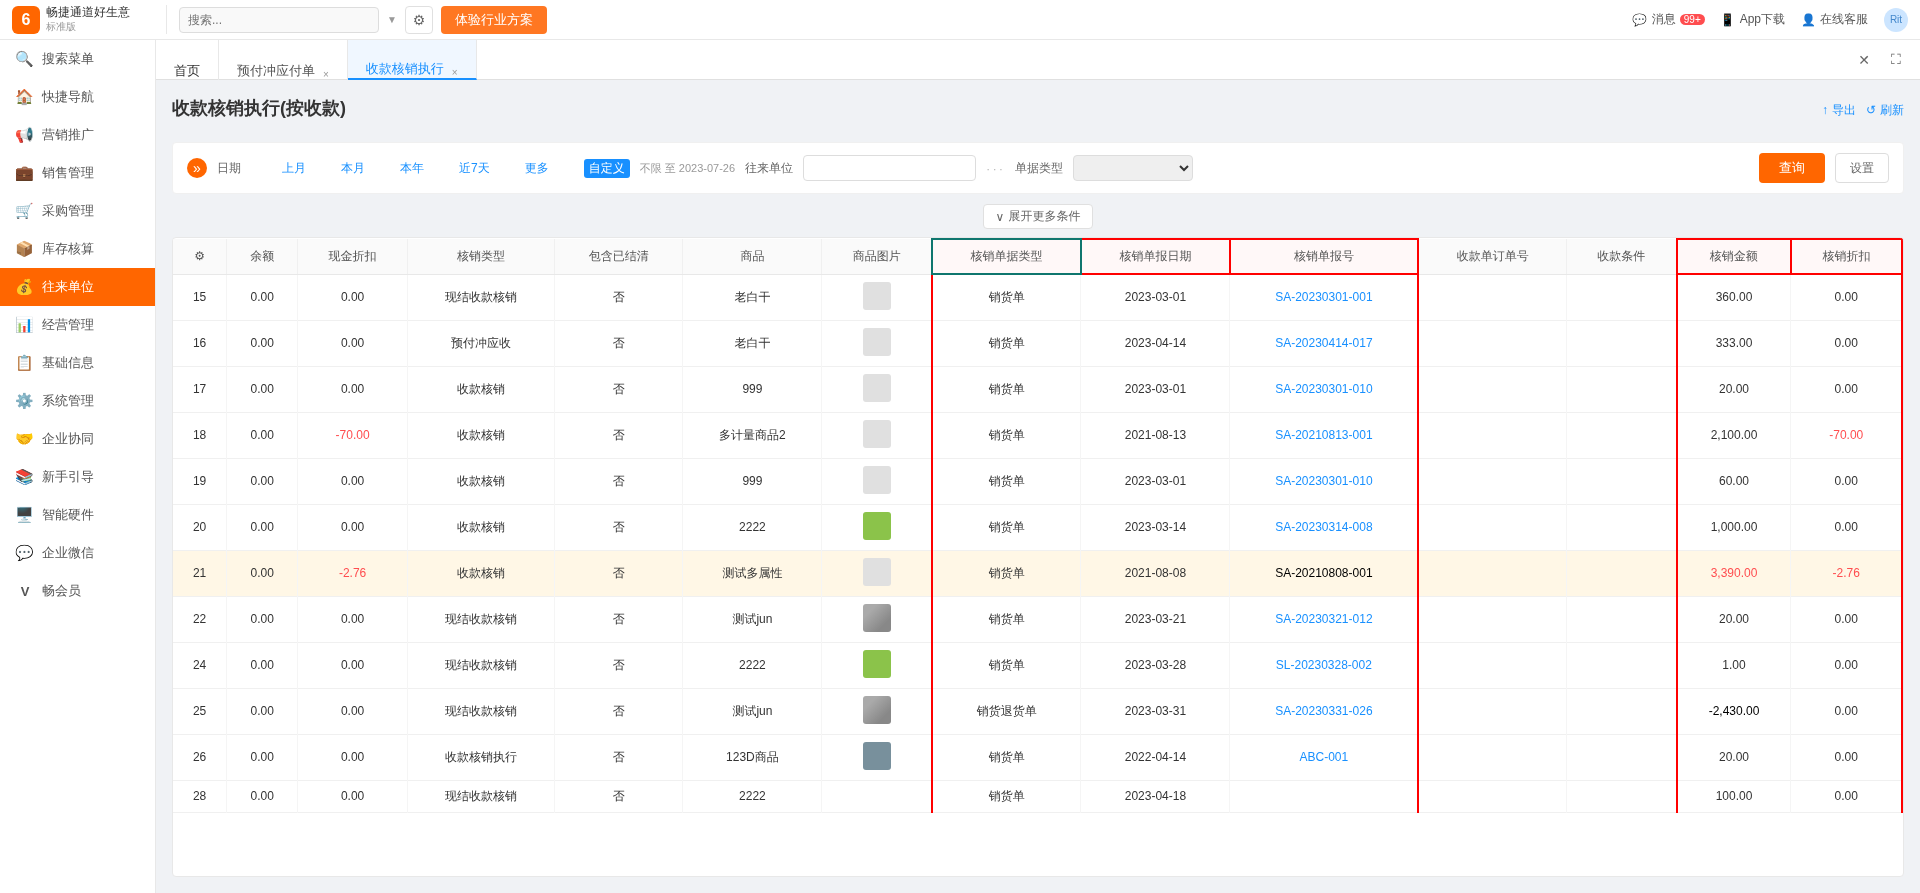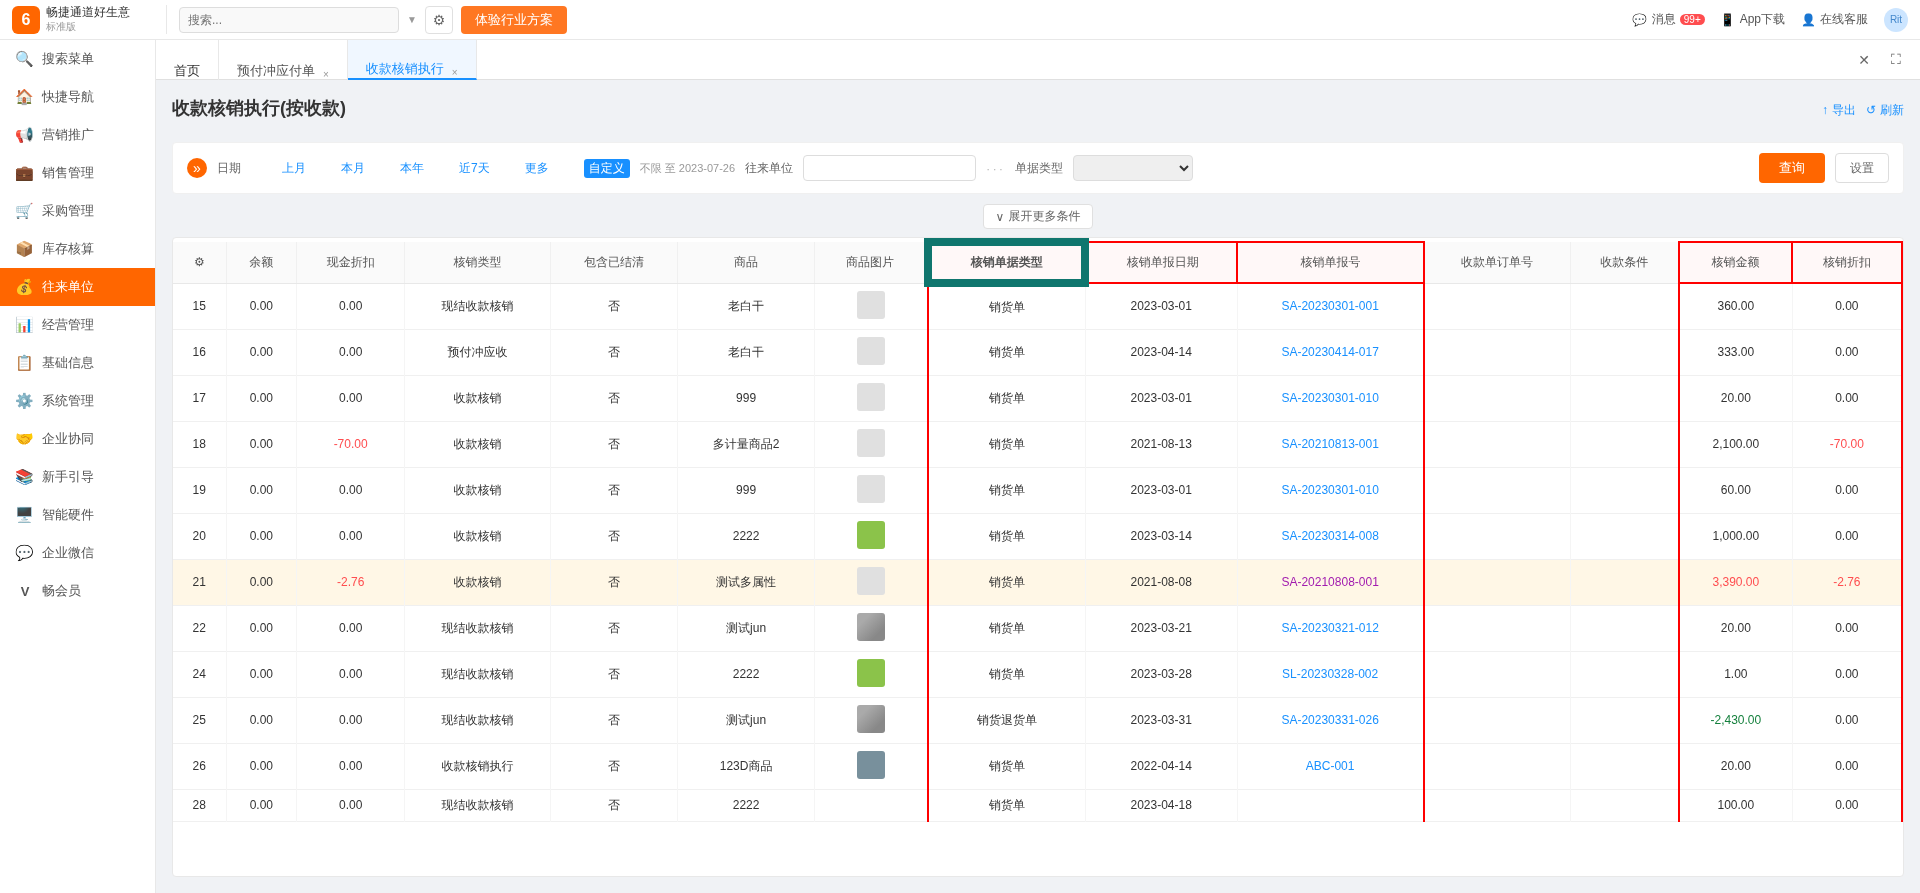--- a/index.html
+++ b/index.html
@@ -5,21 +5,21 @@
     * { box-sizing: border-box; margin: 0; padding: 0; }
     body { font-family: 'Microsoft YaHei', Arial, sans-serif; font-size: 13px; background: #f5f5f5; color: #333; overflow: hidden; height: 893px; }
 
     
     .top-bar { height: 40px; background: #fff; display: flex; align-items: center; padding: 0 12px; border-bottom: 1px solid #e8e8e8; gap: 12px; }
     .top-bar-logo { display: flex; align-items: center; gap: 6px; width: 155px; border-right: 1px solid #e8e8e8; padding-right: 12px; }
     .logo-icon { width: 28px; height: 28px; background: #ff6600; border-radius: 6px; display: flex; align-items: center; justify-content: center; color: white; font-size: 16px; font-weight: bold; }
     .logo-text { font-size: 12px; color: #333; line-height: 1.3; }
     .logo-sub { font-size: 10px; color: #999; }
     .top-search-area { flex: 1; display: flex; align-items: center; gap: 8px; }
-    .top-search-box { width: 220px; height: 26px; border: 1px solid #ddd; border-radius: 4px; padding: 0 8px; font-size: 12px; color: #bbb; background: #f9f9f9; }
+    .top-search-box { width: 200px; height: 26px; border: 1px solid #ddd; border-radius: 4px; padding: 0 8px; font-size: 12px; color: #bbb; background: #f9f9f9; }
     .top-dropdown-icon { color: #999; font-size: 10px; }
     .gear-icon-btn { width: 28px; height: 28px; display: flex; align-items: center; justify-content: center; border: 1px solid #e0e0e0; border-radius: 4px; cursor: pointer; color: #666; font-size: 14px; }
     .industry-btn { background: #ff7722; color: white; border: none; border-radius: 4px; padding: 4px 14px; font-size: 13px; cursor: pointer; height: 28px; }
     .top-right { display: flex; align-items: center; gap: 16px; margin-left: auto; }
     .top-right-item { display: flex; align-items: center; gap: 4px; font-size: 12px; color: #555; cursor: pointer; }
     .badge { background: #ff4d4f; color: white; border-radius: 8px; font-size: 10px; padding: 0 4px; min-width: 16px; text-align: center; }
     .user-avatar { width: 24px; height: 24px; background: #cce5ff; border-radius: 50%; display: flex; align-items: center; justify-content: center; font-size: 10px; color: #4488cc; }
 
     
     .layout { display: flex; height: calc(893px - 40px); }
@@ -260,21 +260,21 @@
         <table>
           <thead>
             <tr>
               <th>⚙</th>
               <th>余额</th>
               <th>现金折扣</th>
               <th>核销类型</th>
               <th>包含已结清</th>
               <th>商品</th>
               <th>商品图片</th>
-              <th style="border:8px solid #0f766e; background:#fff8f8;font-weight:bold;">核销单据类型</th>
+              <th style="border:2px solid #0f766e; background:#fff8f8;">核销单据类型</th>
               <th style="border:2px solid #ff0000; background:#fff8f8;">核销单报日期</th>
               <th style="border:2px solid #ff0000; background:#fff8f8;">核销单报号</th>
               <th>收款单订单号</th>
               <th>收款条件</th>
               <th style="border:2px solid #ff0000; background:#fff8f8;">核销金额</th>
               <th style="border:2px solid #ff0000; background:#fff8f8;">核销折扣</th>
             </tr>
           </thead>
           <tbody id="table-body">
           <tr>
@@ -376,21 +376,21 @@
               <tr class="highlighted">
                 <td>21</td>
                 <td>0.00</td>
                 <td style="color: rgb(255, 77, 79);">-2.76</td>
                 <td>收款核销</td>
                 <td>否</td>
                 <td>测试多属性</td>
                 <td><div class="img-placeholder" style="background: rgb(224, 224, 224); display: inline-block;"></div></td>
                 <td style="border-left: 2px solid rgb(255, 0, 0);">销货单</td>
                 <td>2021-08-08</td>
-                <td class="link" style="border-right: 2px solid rgb(255, 0, 0);"><span style="color: #a21caf; cursor: pointer;">SA-20210808-001</span></td>
+                <td class="link" style="border-right: 2px solid rgb(255, 0, 0);"><span style="color: #000000; cursor: pointer;">SA-20210808-001</span></td>
                 <td></td>
                 <td></td>
                 <td style="border-left: 2px solid rgb(255, 0, 0); color: rgb(255, 77, 79);">3,390.00</td>
                 <td style="border-right: 2px solid rgb(255, 0, 0); color: rgb(255, 77, 79);">-2.76</td>
               </tr>
               <tr>
                 <td>22</td>
                 <td>0.00</td>
                 <td>0.00</td>
                 <td>现结收款核销</td>
@@ -427,21 +427,21 @@
                 <td>0.00</td>
                 <td>现结收款核销</td>
                 <td>否</td>
                 <td>测试jun</td>
                 <td><div class="img-placeholder" style="background: linear-gradient(135deg, rgb(170, 170, 170) 25%, rgb(136, 136, 136) 75%) rgb(158, 158, 158); display: inline-block;"></div></td>
                 <td style="border-left: 2px solid rgb(255, 0, 0);">销货退货单</td>
                 <td>2023-03-31</td>
                 <td class="link" style="border-right: 2px solid rgb(255, 0, 0);"><span style="color: rgb(24, 144, 255); cursor: pointer;">SA-20230331-026</span></td>
                 <td></td>
                 <td></td>
-                <td style="border-left: 2px solid rgb(255, 0, 0); color: #15803d;">-2,430.00</td>
+                <td style="border-left: 2px solid rgb(255, 0, 0); color: #000000;">-2,430.00</td>
                 <td style="border-right: 2px solid rgb(255, 0, 0);">0.00</td>
               </tr>
               <tr>
                 <td>26</td>
                 <td>0.00</td>
                 <td>0.00</td>
                 <td>收款核销执行</td>
                 <td>否</td>
                 <td>123D商品</td>
                 <td><div class="img-placeholder" style="background: rgb(120, 144, 156); display: inline-block;"></div></td>

